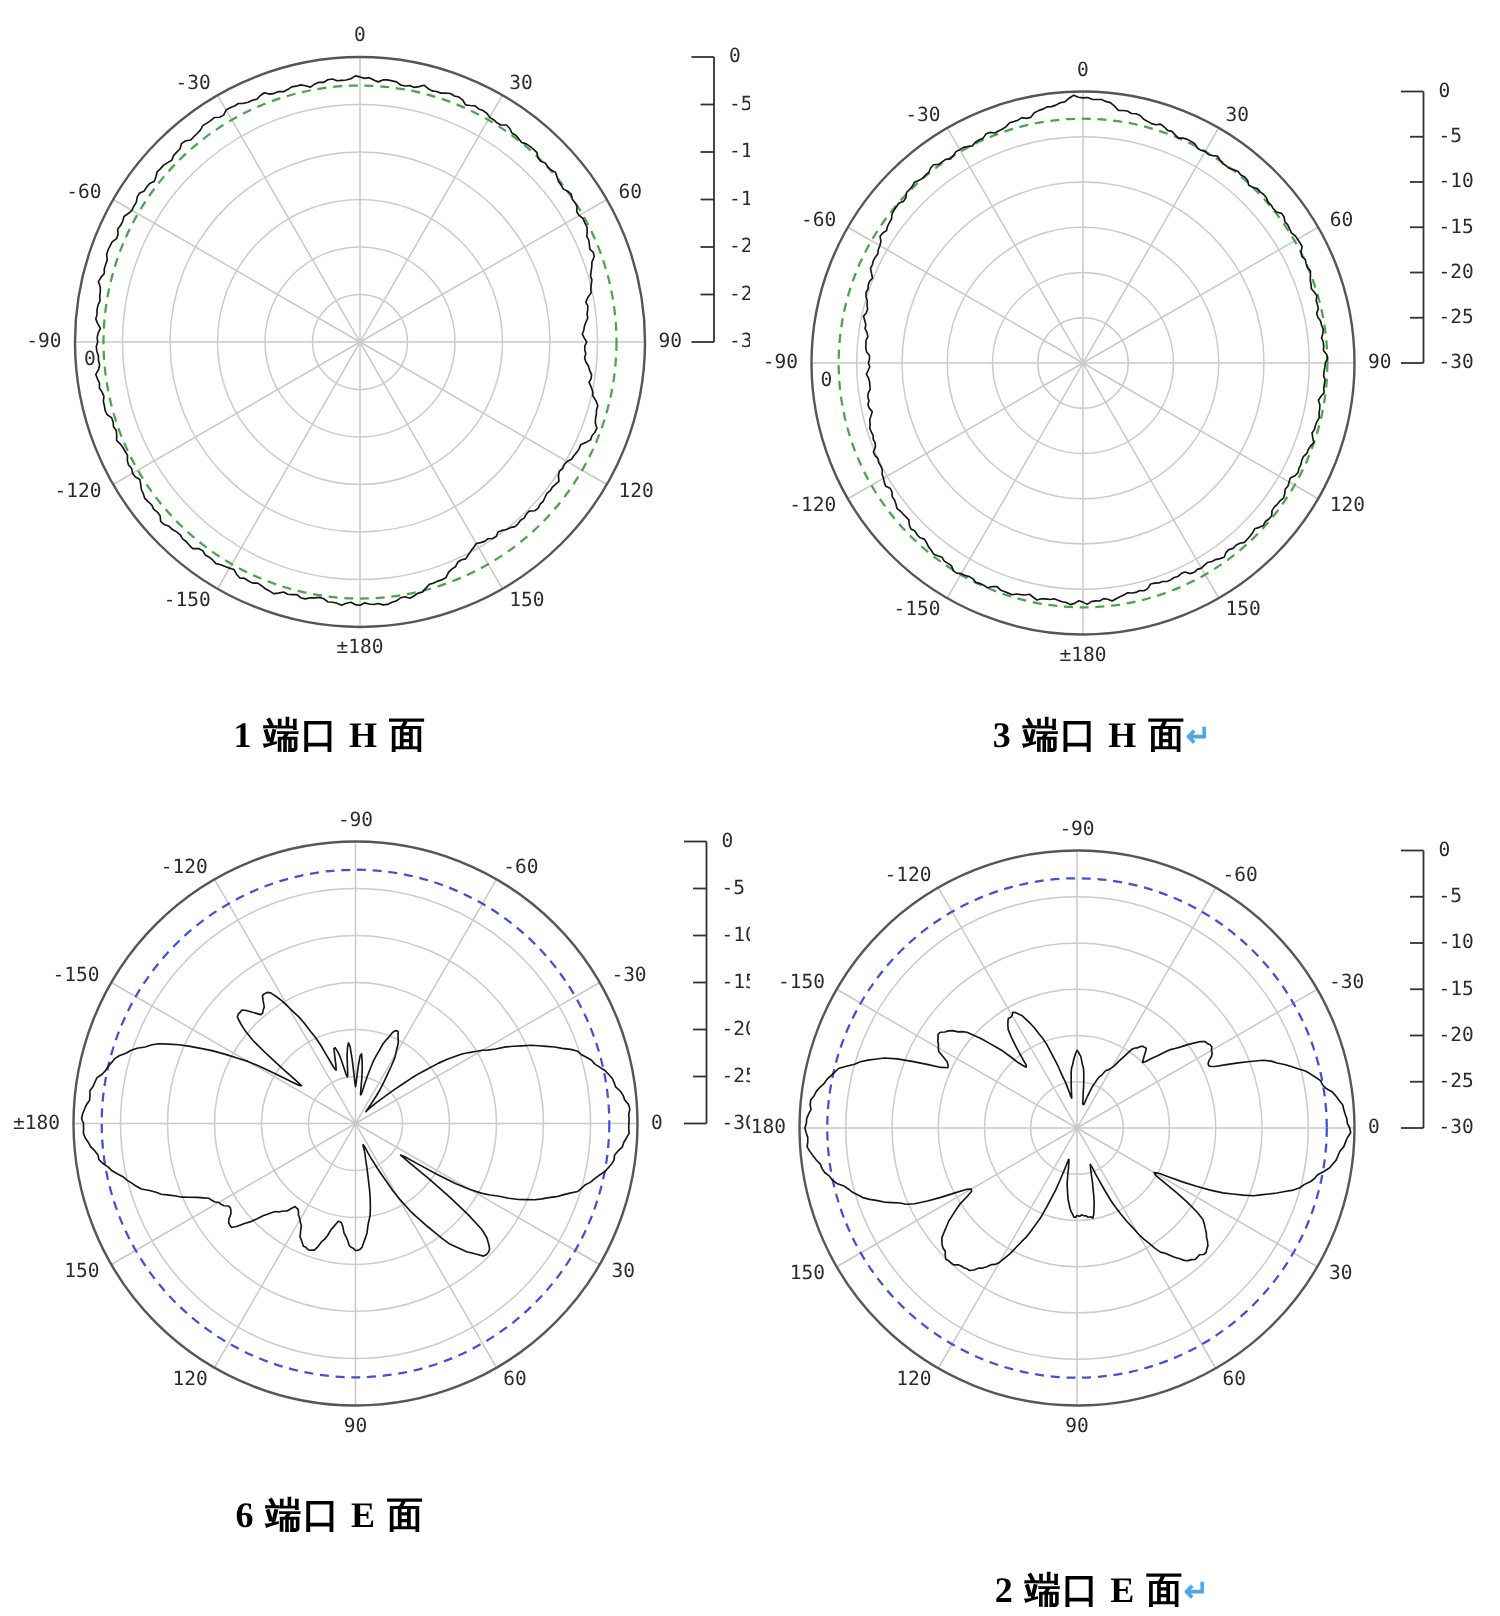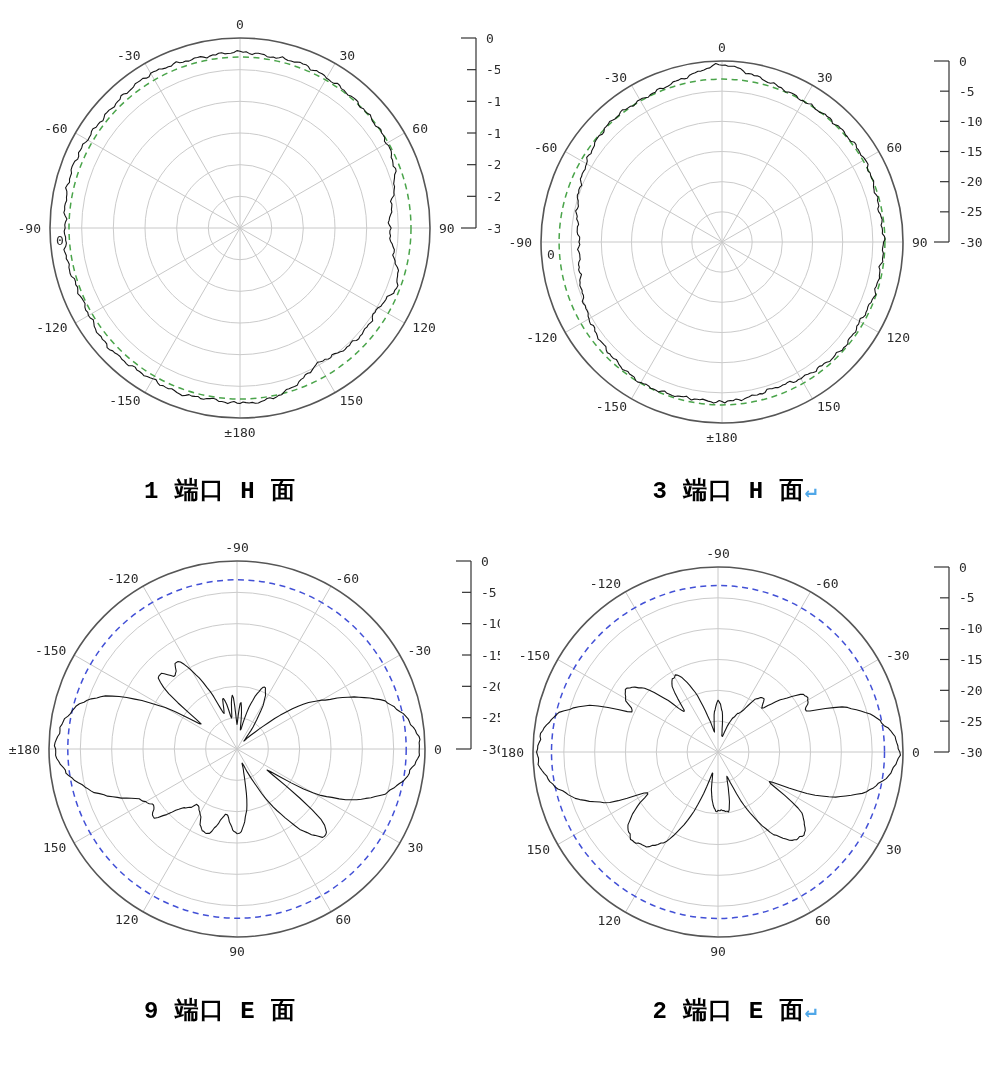--- a/index.html
+++ b/index.html
@@ -1,21 +1,21 @@
 <!DOCTYPE html>
 <html><head>
 <meta charset="utf-8">
 <style>
   html,body{margin:0;padding:0;background:#ffffff;}
   body{width:1000px;height:1077px;position:relative;overflow:hidden;
        font-family:"Liberation Sans",sans-serif;}
   .plot-svg{position:absolute;}
   .caption{position:absolute;transform:translate(-50%,-50%);
            font-weight:700;font-size:24px;color:#000;white-space:nowrap;
-           font-family:Liberation Mono, monospace;letter-spacing:1px;}
+           font-family:Liberation Serif, serif;letter-spacing:1px;}
   .ret-mark{font-weight:700;font-size:20px;vertical-align:1px;}
   svg text{font-family:"DejaVu Sans Mono",monospace;font-size:13px;fill:#2b2b2b;}
 </style>
 </head>
 <body>
 
 <svg id="svg-port1_h" class="plot-svg" style="left:0;top:0" width="500" height="540">
     <line x1="240" y1="228" x2="240" y2="38" stroke="#c8c8c8" stroke-width="1"></line>
     <line x1="240" y1="228" x2="335" y2="63.45517328095664" stroke="#c8c8c8" stroke-width="1"></line>
     <line x1="240" y1="228" x2="404.54482671904333" y2="133" stroke="#c8c8c8" stroke-width="1"></line>
@@ -222,17 +222,17 @@
     </g>
   </svg>
 
 <div class="caption" style="left:220px;top:490px">
   <span>1 端口 H 面</span>
 </div>
 <div class="caption" style="left:735px;top:490px">
   <span>3 端口 H 面</span><span class="ret-mark" style="color: rgb(79, 167, 232);">↵</span>
 </div>
 <div class="caption" style="left:220px;top:1010px">
-  <span>9 端口 E 面</span>
-</div>
-<div class="caption" style="left:735px;top:1010px">
+  <span>6 端口 E 面</span>
+</div>
+<div class="caption" style="left:735px;top:1060px">
   <span>2 端口 E 面</span><span class="ret-mark" style="color: rgb(79, 167, 232);">↵</span>
 </div>
 
 </body></html>

